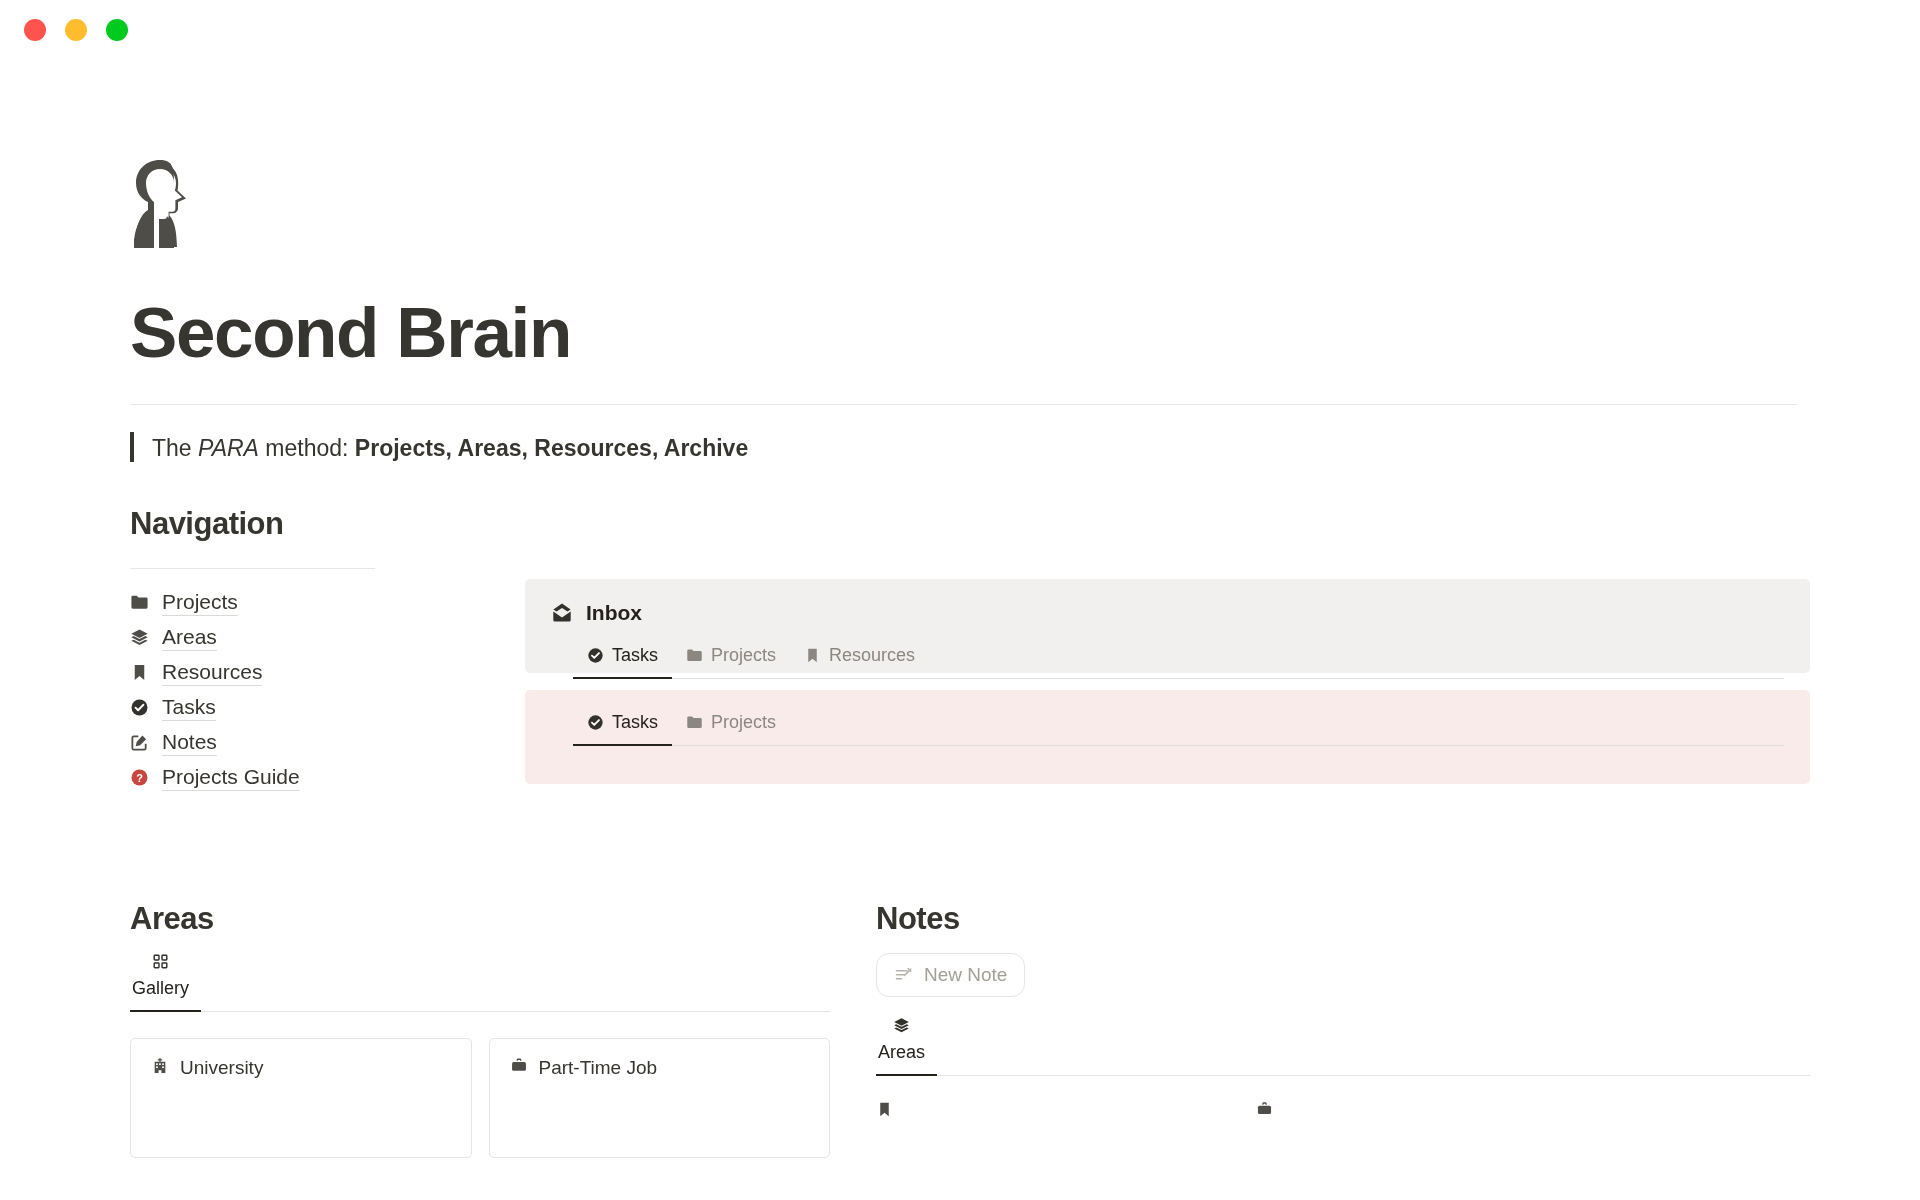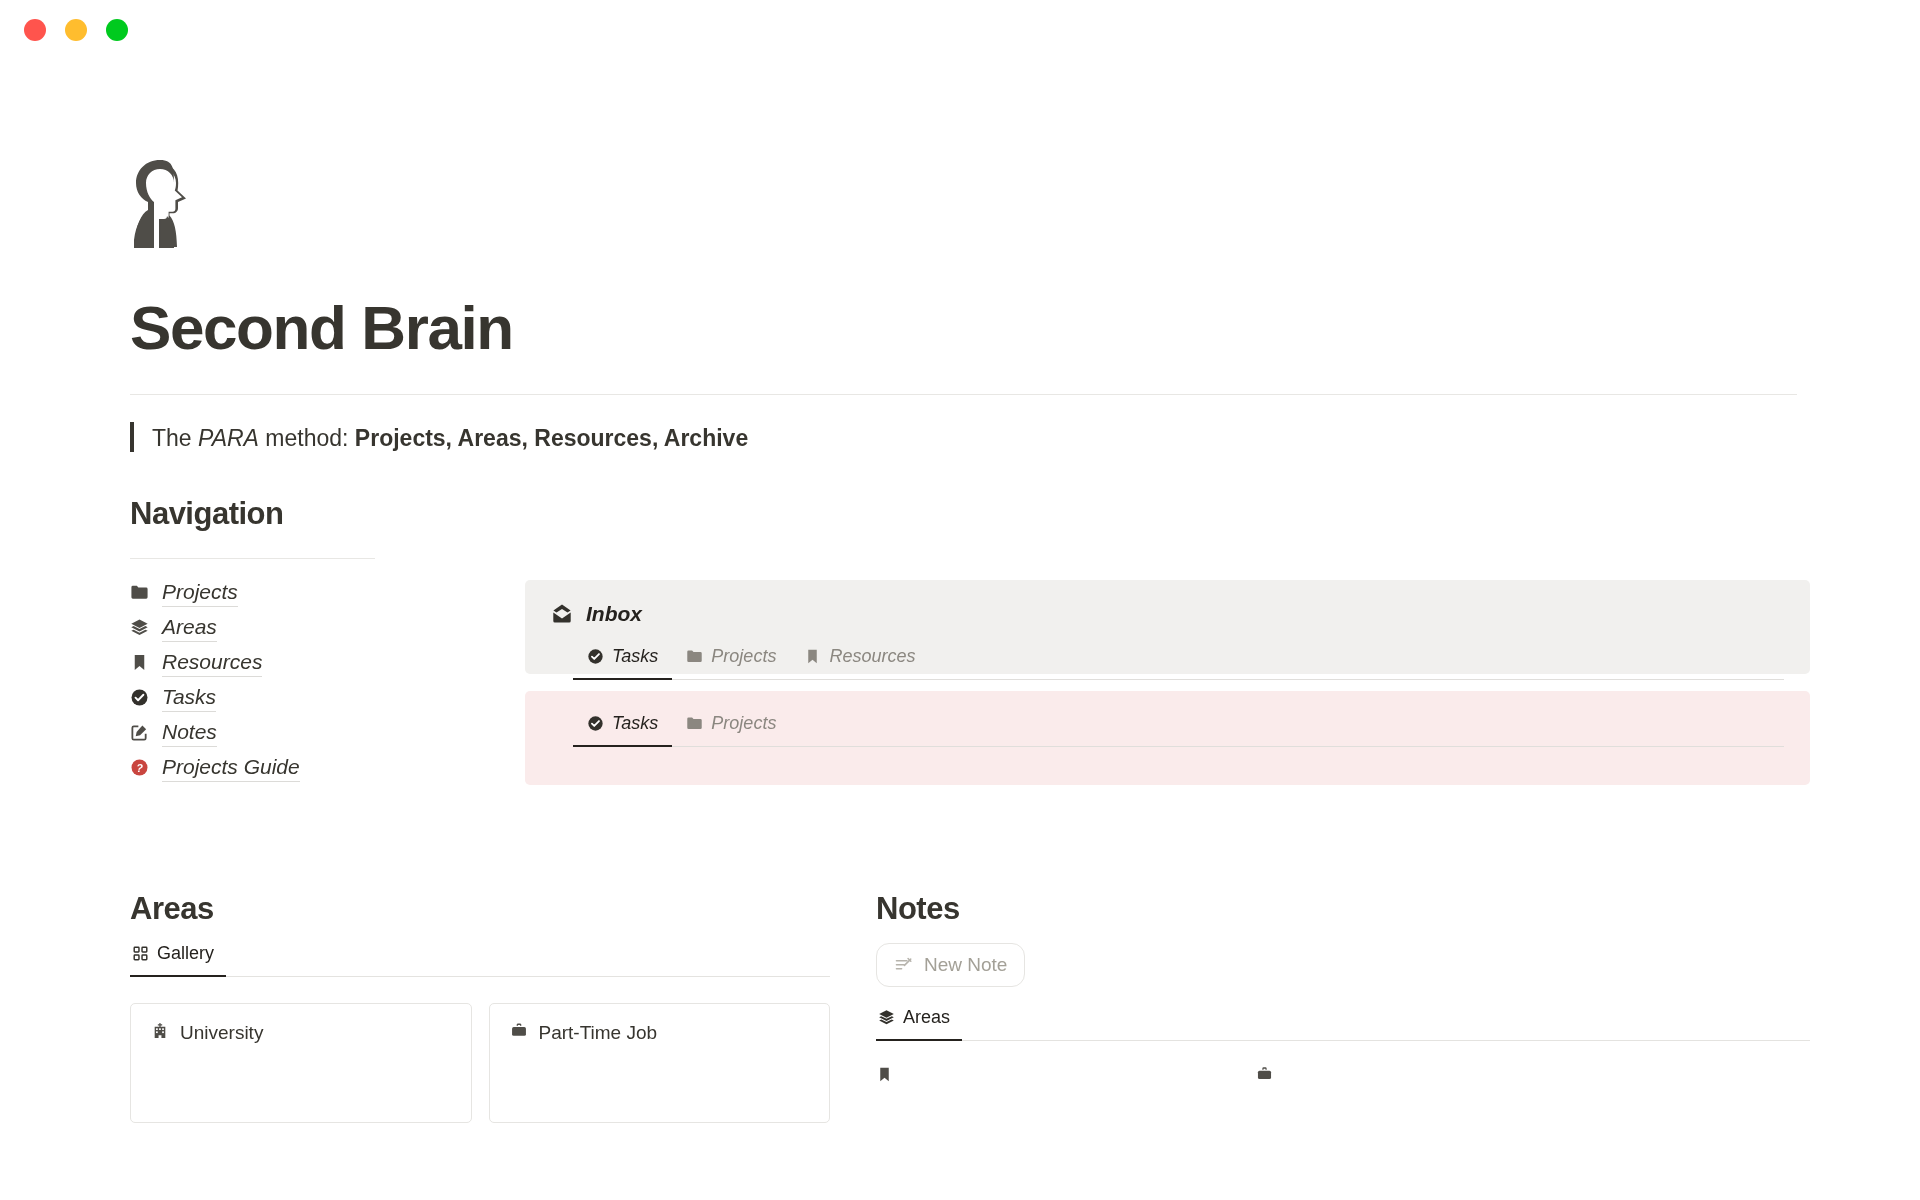--- a/index.html
+++ b/index.html
@@ -21,21 +21,21 @@
 
   
   .page { padding: 0 0 0 0; }
   .content { width: 1680px; margin-left: 130px; }
 
   
   .doc-icon { width: 72px; height: 110px; margin-top: 92px; margin-bottom: 32px; }
   .doc-icon svg { display: block; }
 
   h1.title {
-    font-size: 62px;
+    font-size: 71px;
     line-height: 1.1;
     font-weight: 700;
     letter-spacing: -1.4px;
     color: #37352f;
     margin-bottom: 32px;
   }
   .rule { height: 1px; background: #e8e7e4; width: 1667px; }
 
   
   .quote {
@@ -53,21 +53,21 @@
   
   h2.section {
     font-size: 31px;
     font-weight: 700;
     letter-spacing: -0.5px;
     color: #37352f;
     margin-top: 24px;
   }
 
   
-  .nav-row { display: flex; align-items: flex-end; margin-top: 26px; font-style: italic; }
+  .nav-row { display: flex; align-items: center; margin-top: 26px; }
 
   .nav-list { width: 300px; flex: 0 0 300px; }
   .nav-list .divider { height: 1px; background: #e8e7e4; width: 245px; margin-bottom: 16px; }
 
   .nav-item {
     display: flex; align-items: center;
     gap: 13px;
     height: 35px;
     cursor: pointer;
   }
@@ -107,21 +107,21 @@
   }
 
   
   .columns { display: flex; margin-top: 106px; gap: 46px; }
   .col-areas { width: 700px; flex: 0 0 700px; }
   .col-notes { flex: 1; }
 
   .col-head { font-size: 31px; font-weight: 700; letter-spacing: -0.5px; color: #37352f; margin-bottom: 16px; }
 
   .tabstrip { display: flex; align-items: flex-end; position: relative; }
-  .tabstrip .tab { padding: 0 12px 11px 2px; font-size: 18px; }
+  .tabstrip .tab { padding: 0 12px 11px 2px; font-size: 18px; flex-direction: column; }
   .tabstrip .strip-line { position: absolute; left: 0; right: 0; bottom: 0; height: 1px; background: #e4e3e0; z-index: 1; }
 
   .cards { display: flex; gap: 17px; margin-top: 26px; }
   .card {
     width: 345px; height: 120px;
     border: 1px solid #e6e5e2;
     border-radius: 5px;
     padding: 18px 20px;
   }
   .card-title { display: flex; gap: 11px; font-size: 19px; color: #37352f; }

